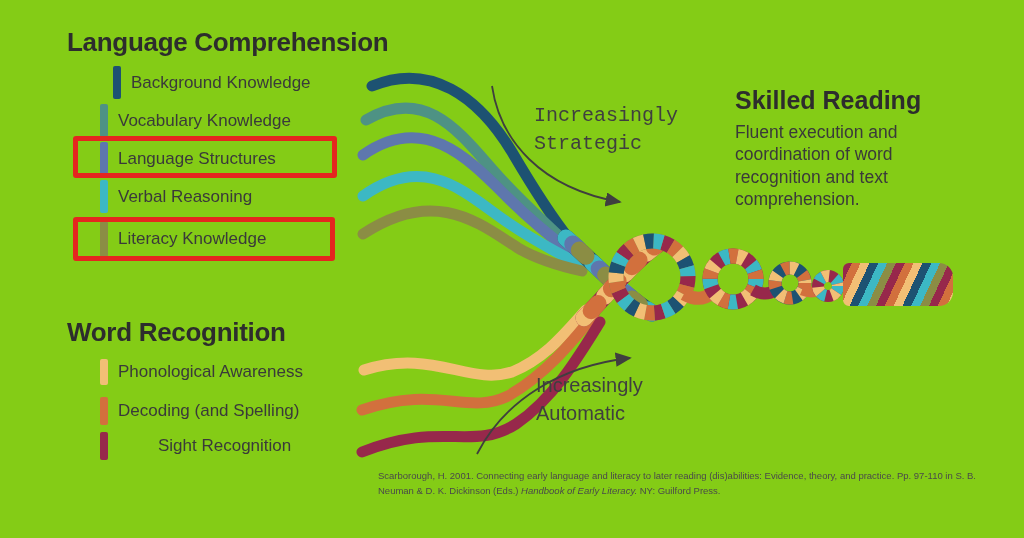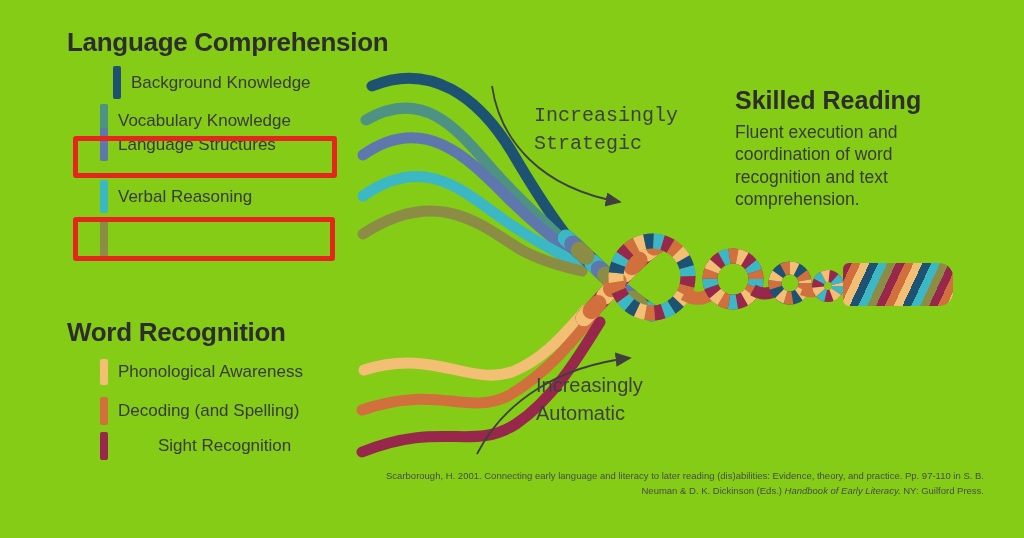--- a/index.html
+++ b/index.html
@@ -14,21 +14,21 @@
   .legend-row{position:absolute;display:flex;align-items:center;}
   .legend-bar{width:8px;border-radius:2px;margin-right:10px;flex:0 0 8px;}
   .legend-label{font-size:17px;color:#3a3a3a;white-space:nowrap;}
   .highlight-box{
     position:absolute;border:5px solid #e5261f;border-radius:3px;background:transparent;
   }
   .skilled-heading{font-size:25px;font-weight:700;color:#2d2d2d;white-space:nowrap;}
   .skilled-desc{font-size:17.5px;line-height:1.28;color:#3a3a3a;}
   .arrow-label{font-size:20px;color:#3f3f3f;line-height:1.4;}
   .citation{
-    font-size:9.5px;line-height:1.55;color:#4a4a4a;text-align:right;
+    font-size:9.5px;line-height:1.55;color:#4a4a4a;text-align:left;
   }
   .citation .it{font-style:italic;}
   .rope-tail{
     position:absolute;left:843px;top:263px;width:110px;height:43px;
     border-radius:6px 14px 14px 6px;
     background:repeating-linear-gradient(115deg,
       #97284b 0 8px,#d2703d 8px 16px,#f2bf75 16px 24px,
       #1d5272 24px 32px,#3cb8c4 32px 40px,#8b8d44 40px 48px);
   }
   svg{position:absolute;left:0;top:0;}
@@ -111,32 +111,33 @@
   <div class="legend-row" style="left:100px;top:66px;height:33px;padding-left:13px;">
     <span class="legend-bar" style="height: 33px; background-color: rgb(29, 82, 114);"></span>
     <span class="legend-label">Background Knowledge</span>
   </div>
 
   <div class="legend-row" style="left:100px;top:104px;height:33px;">
     <span class="legend-bar" style="height: 33px; background-color: rgb(78, 146, 132);"></span>
     <span class="legend-label">Vocabulary Knowledge</span>
   </div>
 
-  <div class="legend-row" style="left:100px;top:128px;height:33px;">
+  <div class="legend-row" style="left:100px;top:142px;height:33px;">
     <span class="legend-bar" style="height: 33px; background-color: rgb(94, 119, 173);"></span>
     <span class="legend-label">Language Structures</span>
   </div>
 
   <div class="legend-row" style="left:100px;top:180px;height:33px;">
     <span class="legend-bar" style="height: 33px; background-color: rgb(60, 184, 196);"></span>
     <span class="legend-label">Verbal Reasoning</span>
   </div>
 
   <div class="legend-row" style="left:100px;top:221px;height:36px;">
     <span class="legend-bar" style="height: 36px; background-color: rgb(139, 141, 68);"></span>
+    <span class="legend-label">Literacy Knowledge</span>
   </div>
 
   <div class="highlight-box" style="left: 73px; top: 136px; width: 254px; height: 32px; border-color: rgb(229, 38, 31);"></div>
   <div class="highlight-box" style="left: 73px; top: 217px; width: 252px; height: 34px; border-color: rgb(229, 38, 31);"></div>
 
   <div class="abs section-heading" style="left:67px;top:317px;">Word Recognition</div>
 
   <div class="legend-row" style="left:100px;top:359px;height:26px;">
     <span class="legend-bar" style="height: 26px; background-color: rgb(242, 191, 117);"></span>
     <span class="legend-label">Phonological Awareness</span>

